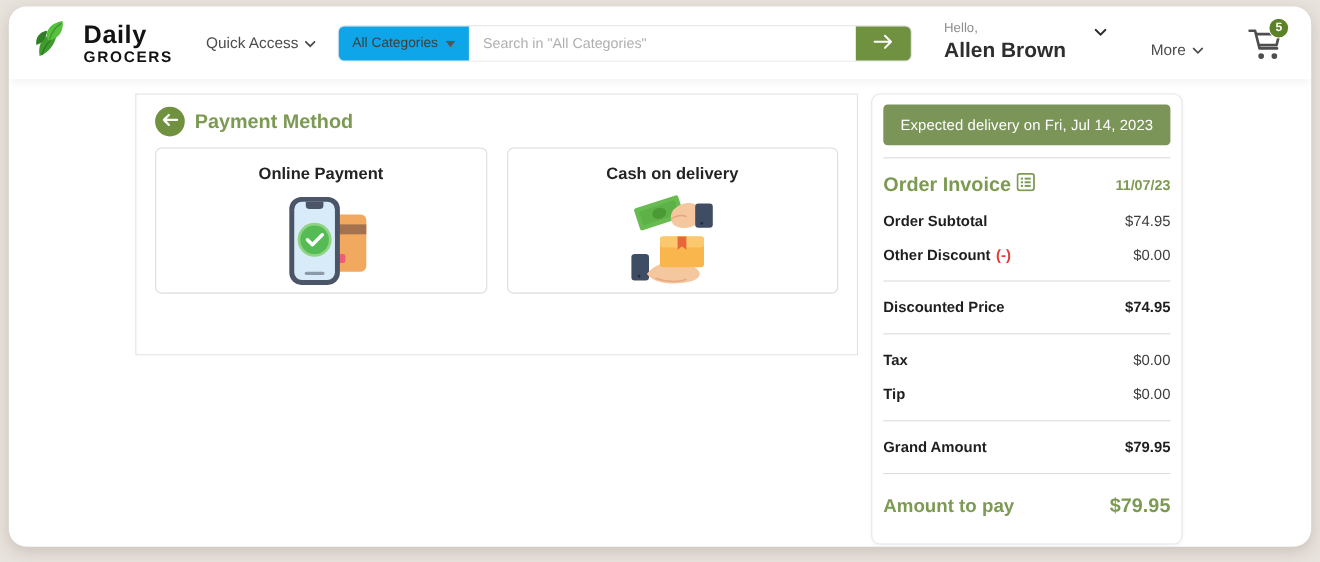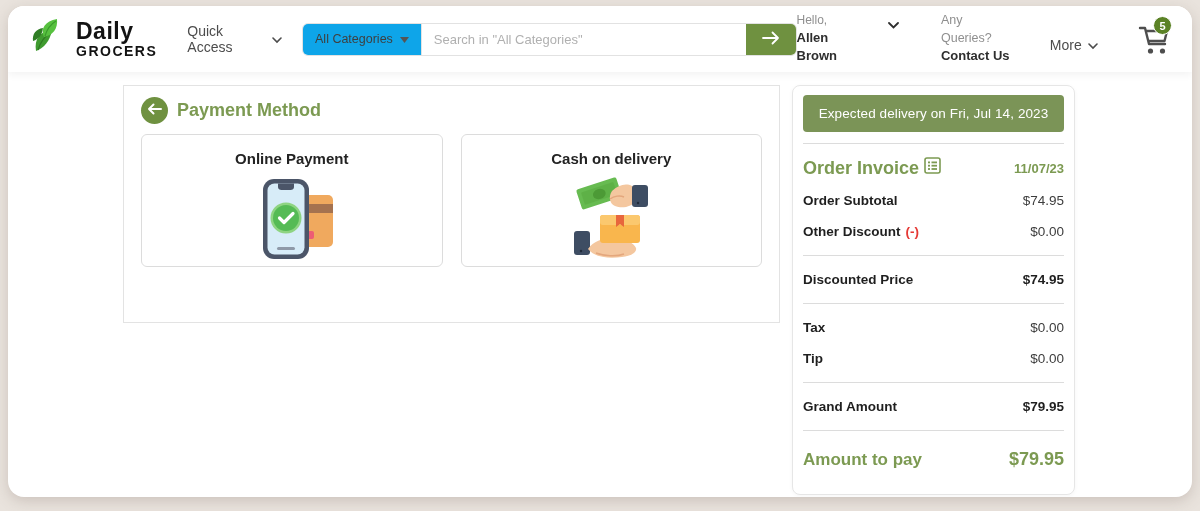--- a/index.html
+++ b/index.html
@@ -46,21 +46,21 @@
   }
   .search-input::placeholder { color:#b0b0b0; }
   .search-btn {
     width:50px; background:#6f9140; border:none; border-radius:0 5px 5px 0;
     display:flex; align-items:center; justify-content:center; cursor:pointer;
   }
   .hdr-right { margin-left:auto; display:flex; align-items:center; }
   .greeting { display:flex; align-items:flex-start; gap:26px; cursor:pointer; }
   .greeting-text { line-height:1.4; }
   .greeting-label { font-size:12px; color:#8f8f8f; }
-  .greeting-name { font-size:13px; font-weight:bold; color:#2e2e2e; }
+  .greeting-name { font-size:19px; font-weight:bold; color:#2e2e2e; }
   .queries { margin-left:42px; line-height:1.4; cursor:pointer; }
   .queries-label { font-size:12.5px; color:#8f8f8f; }
   .queries-link { font-size:13px; font-weight:bold; color:#2e2e2e; }
   .more { margin-left:40px; font-size:14px; color:#4c4c4c; display:flex; align-items:center; gap:6px; cursor:pointer;margin-top:12px; }
   .cart { margin-left:38px; position:relative; cursor:pointer; width:40px; height:42px; }
   .cart-badge {
     position:absolute; top:-2px; right:0px; width:19px; height:19px; border-radius:50%;
     background:#5b8226; color:#fff; font-size:11px; font-weight:bold;
     display:flex; align-items:center; justify-content:center; border:1.5px solid #fff;
   }
@@ -164,24 +164,20 @@
           <div class="greeting-label">Hello,</div>
           <div class="greeting-name">Allen Brown</div>
         </div>
         <span style="margin-top:3px;">
           <svg width="11" height="7" viewBox="0 0 11 7">
               <path d="M1 1 L5.5 5.5 L10 1" stroke="#2e2e2e" stroke-width="1.8" fill="none" stroke-linecap="round"></path>
             </svg>
         </span>
       </div>
 
-      <div class="queries">
-        <div class="queries-label">Any Queries?</div>
-        <div class="queries-link">Contact Us</div>
-      </div>
 
       <div class="more">
         <span>More</span>
         <span>
           <svg width="10" height="7" viewBox="0 0 10 7">
               <path d="M1 1 L5 5 L9 1" stroke="#4c4c4c" stroke-width="1.6" fill="none" stroke-linecap="round"></path>
             </svg>
         </span>
       </div>
 

